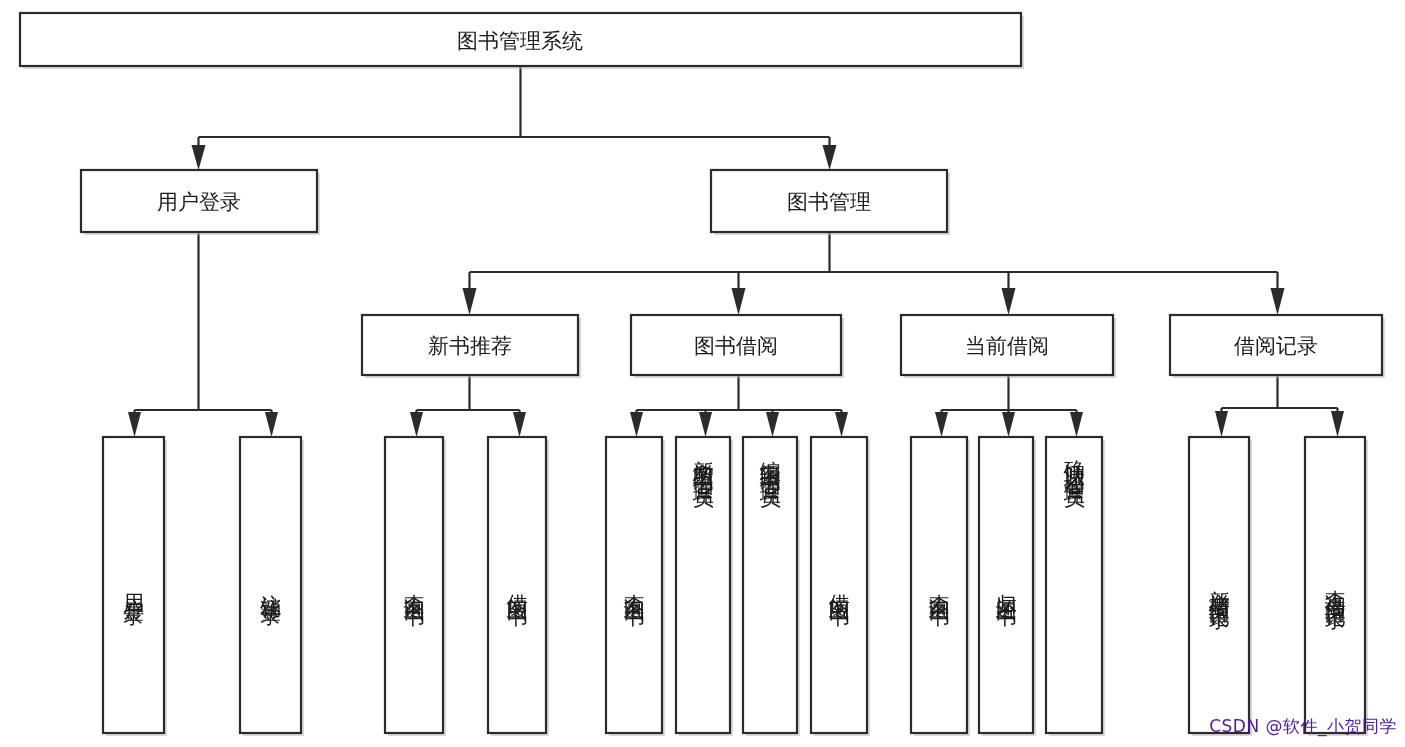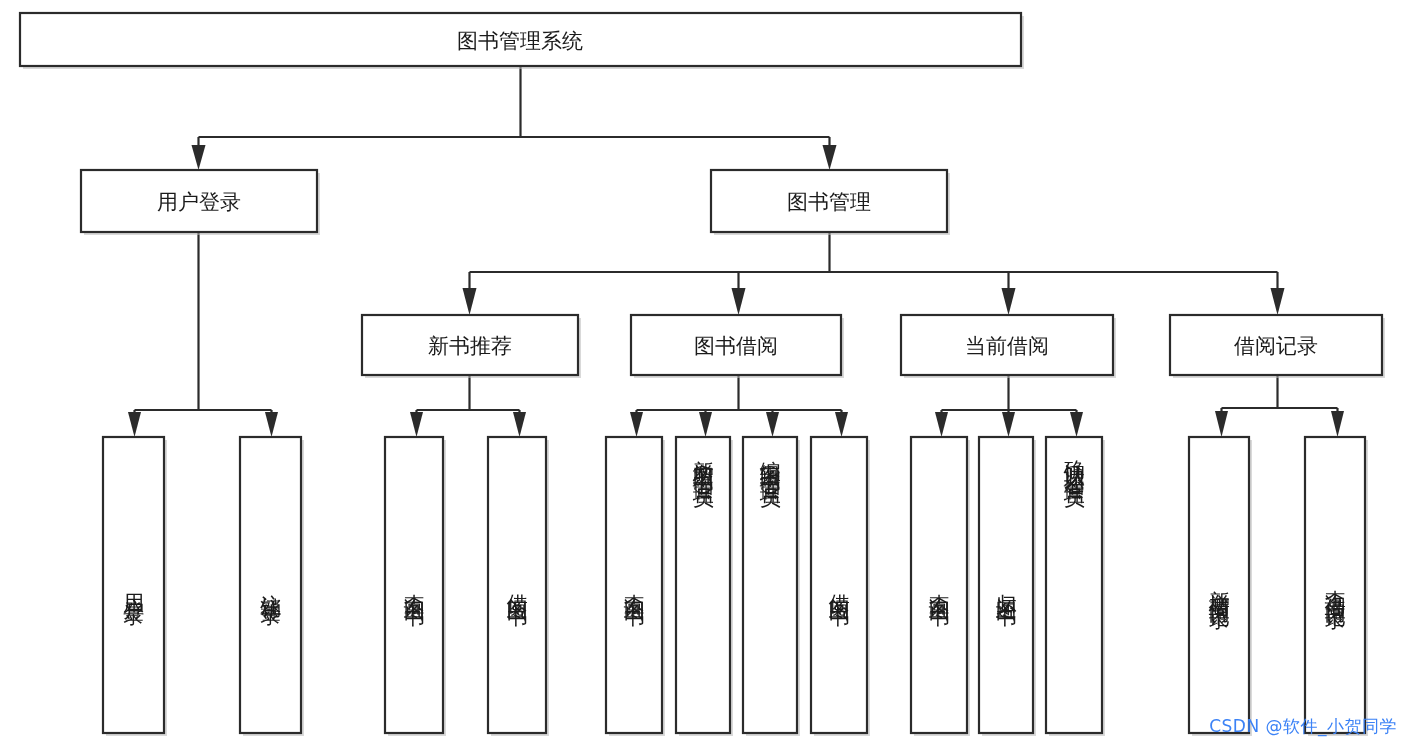--- a/index.html
+++ b/index.html
@@ -71,21 +71,21 @@
     color: #1b1b1b;
     white-space: nowrap;
     text-align: center;
   }
   #watermark {
     position: absolute;
     right: 8px;
     bottom: 6px;
     font-family: "DejaVu Sans", "Liberation Sans", sans-serif;
     font-size: 17px;
-    color: #3b82f6;
+    color: #4c1d95;
     letter-spacing: 0.5px;
     white-space: nowrap;
     pointer-events: none;
   }
 </style>
 </head>
 <body>
 
 <div id="diagram-root">
 

